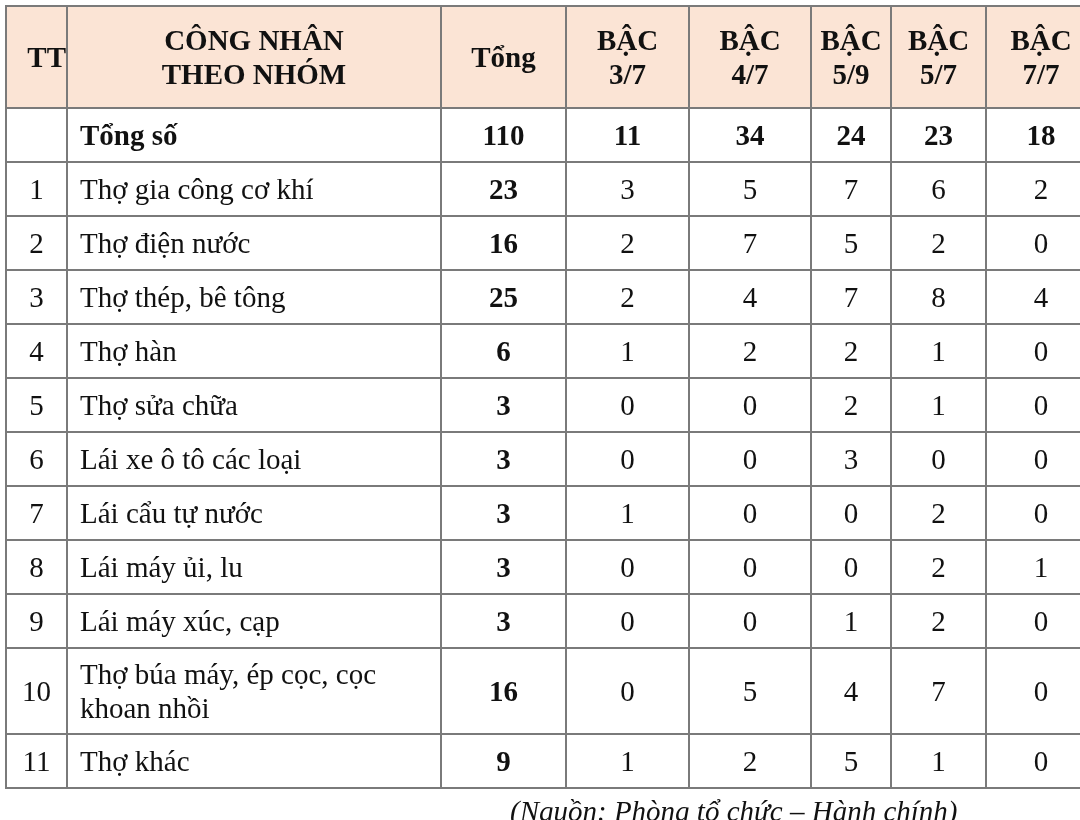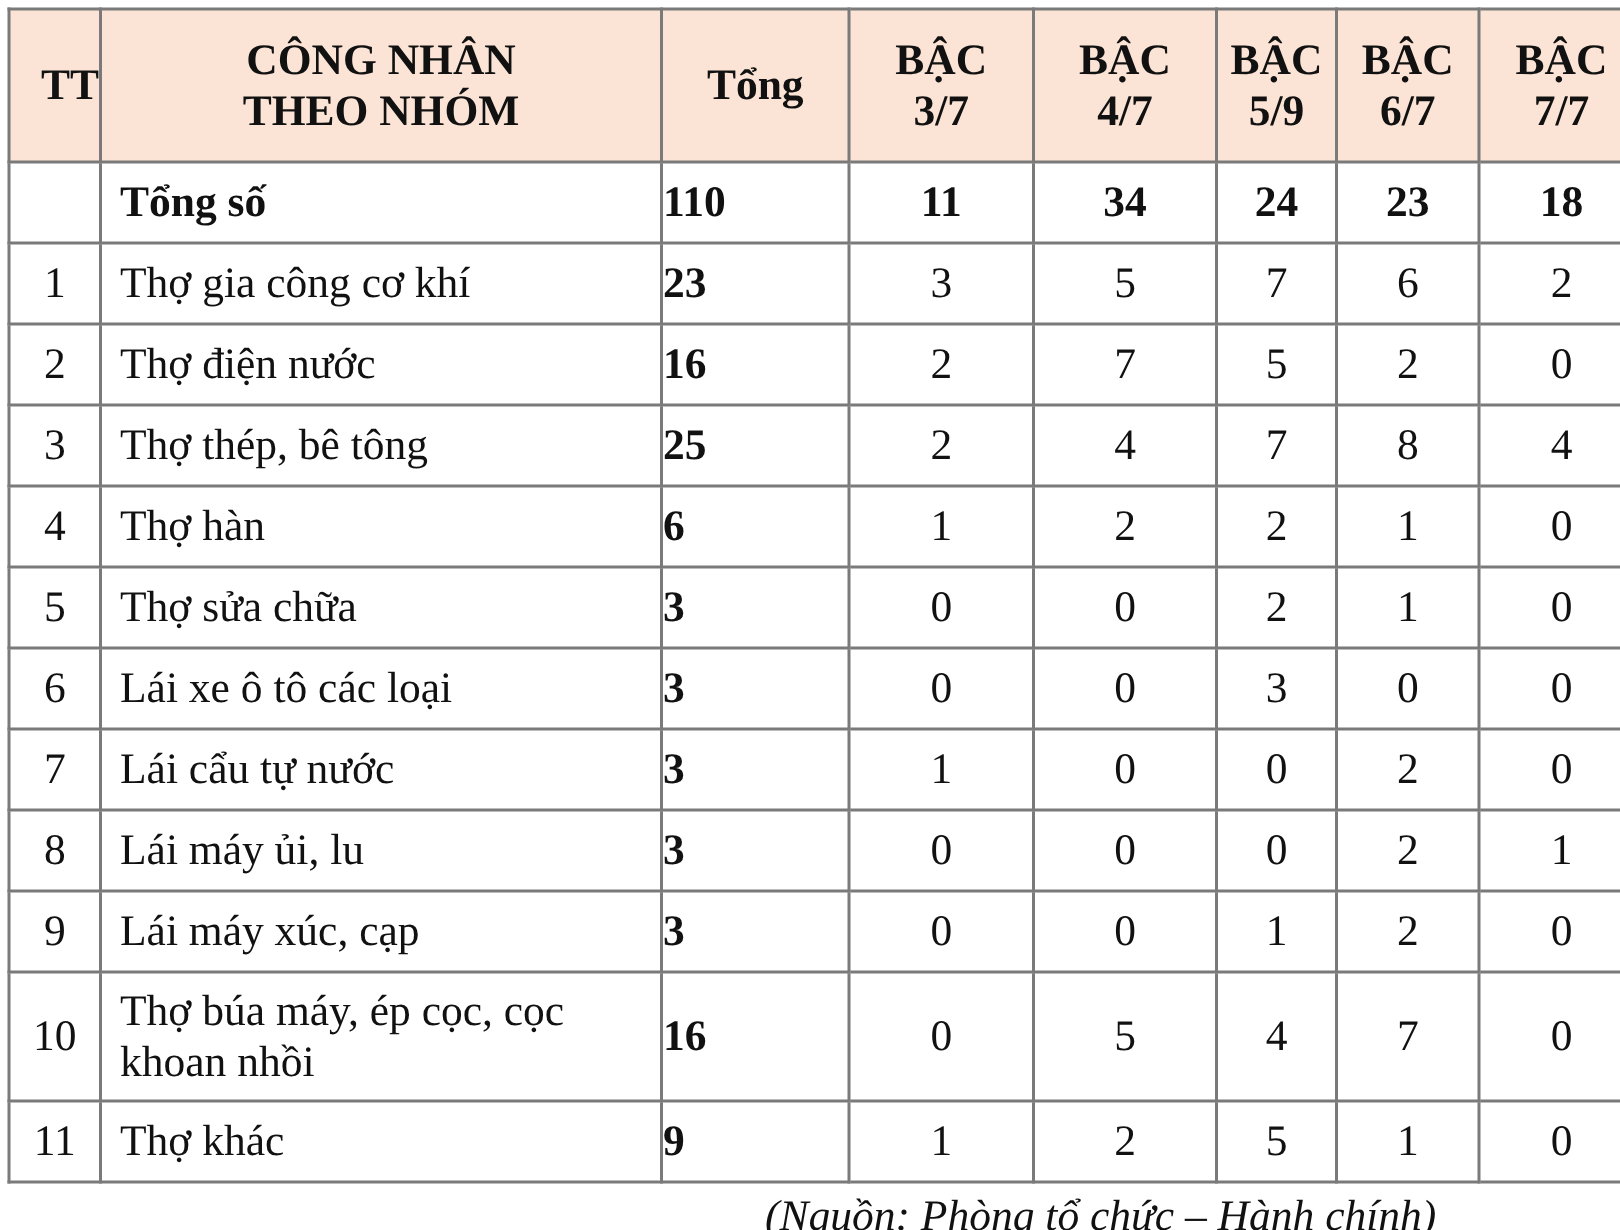--- a/index.html
+++ b/index.html
@@ -6,21 +6,21 @@
     body { width: 1080px; height: 820px; overflow: hidden; position: relative;
            font-family: "Liberation Serif", "DejaVu Serif", serif; color: #111; }
     table { position: absolute; left: 5px; top: 5px; border-collapse: collapse;
             table-layout: fixed; width: 1090px; }
     td, th { border: 2px solid #7a7a7a; padding: 0; font-size: 29px; line-height: 34px; }
     thead th { background: #fbe4d5; font-weight: bold; text-align: center; height: 100px; }
     tbody td { height: 52px; }
     tbody tr.tall td { height: 84px; }
     .c-tt { width: 59px; text-align: center; }
     .c-name { width: 372px; text-align: left; padding-left: 12px; }
-    .c-total { width: 123px; text-align: left; font-weight: bold; }
+    .c-total { width: 123px; text-align: center; font-weight: bold; }
     .c-b { text-align: center; }
     tr.sum td { font-weight: bold; margin-top: 27px; }
     .hdr-tt { text-align: right; margin-left: 46px; }
     .source { position: absolute; left: 510px; top: 795px; font-style: italic; font-size: 29px;
               white-space: nowrap; }
   </style>
 </head>
 <body>
 
 <table>
@@ -38,21 +38,21 @@
     <tr>
       <th class="hdr-tt">TT</th>
       <th>
         <span>CÔNG NHÂN</span><br>
         <span>THEO NHÓM</span>
       </th>
       <th>Tổng</th>
       <th><span>BẬC</span><br><span>3/7</span></th>
       <th><span>BẬC</span><br><span>4/7</span></th>
       <th><span>BẬC</span><br><span>5/9</span></th>
-      <th><span>BẬC</span><br><span>6/7</span></th>
+      <th><span>BẬC</span><br><span>5/7</span></th>
       <th><span>BẬC</span><br><span>7/7</span></th>
     </tr>
   </thead>
   <tbody>
     <tr class="sum">
       <td class="c-tt"></td>
       <td class="c-name">Tổng số</td>
       <td class="c-total">110</td>
       <td class="c-b">11</td>
       <td class="c-b">34</td>

